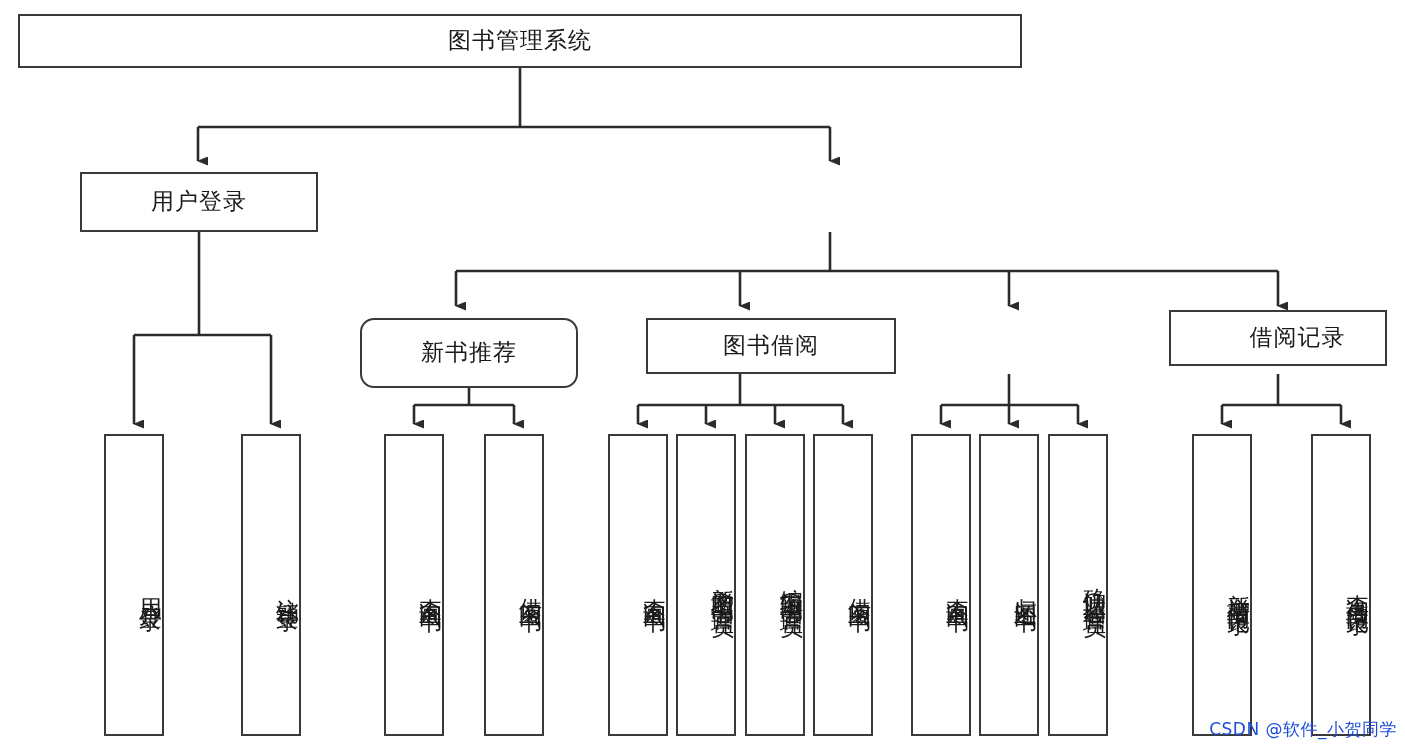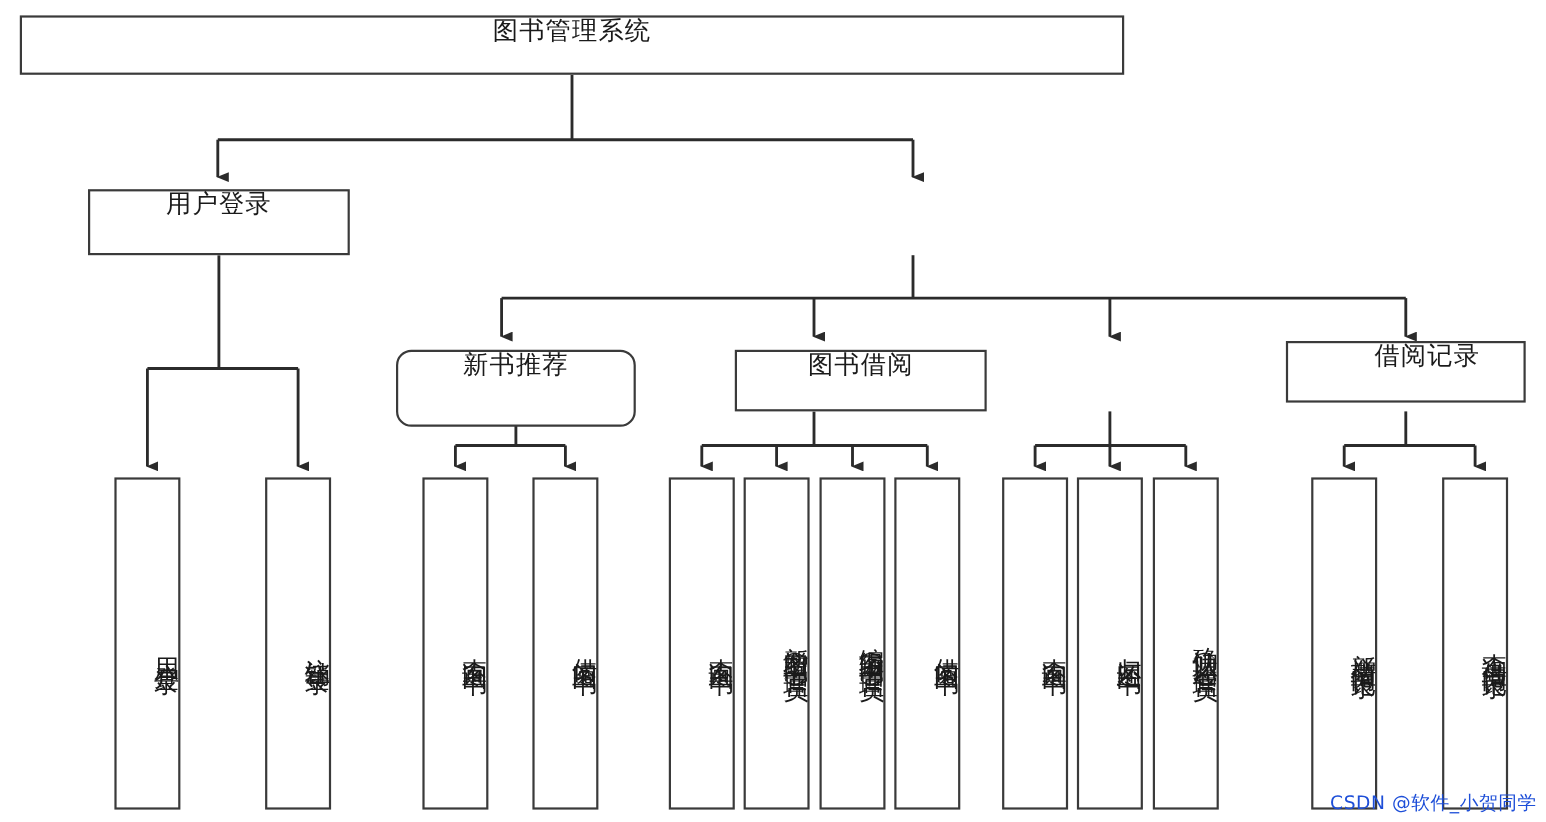--- a/index.html
+++ b/index.html
@@ -24,21 +24,21 @@
     width: 1405px;
     height: 747px;
     pointer-events: none;
   }
   .node {
     position: absolute;
     box-sizing: border-box;
     background: #ffffff;
     border: 2.5px solid #3a3a3a;
     display: flex;
-    align-items: flex-start;
+    align-items: center;
     justify-content: center;
     color: #1a1a1a;
   }
   .node.horiz {
     font-size: 23px;
     letter-spacing: 1px;
     line-height: 1.1;
   }
   .node.vert {
     writing-mode: vertical-rl;
@@ -128,21 +128,21 @@
     <span class="label">图书管理系统</span>
   </div>
 
   <div class="node horiz" style="left:80px; top:172px; width:238px; height:60px;">
     <span class="label">用户登录</span>
   </div>
 
   <div class="node horiz" style="left:360px; top:318px; width:218px; height:70px;border-radius:14px;">
     <span class="label">新书推荐</span>
   </div>
-  <div class="node horiz" style="left:668px; top:318px; width:229px; height:56px;">
+  <div class="node horiz" style="left:646px; top:318px; width:250px; height:56px;">
     <span class="label">图书借阅</span>
   </div>
   <div class="node horiz" style="left:1169px; top:310px; width:218px; height:56px;padding-left:39px;">
     <span class="label">借阅记录</span>
   </div>
 
   <div class="node vert" style="left:104px; top:434px; width:60px; height:302px;">
     <span class="label">用户登录</span>
   </div>
   <div class="node vert" style="left:241px; top:434px; width:60px; height:302px;">

